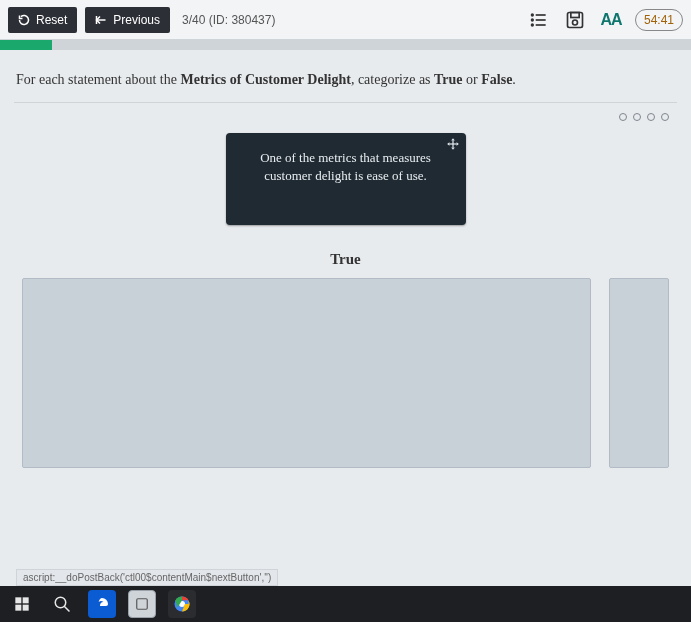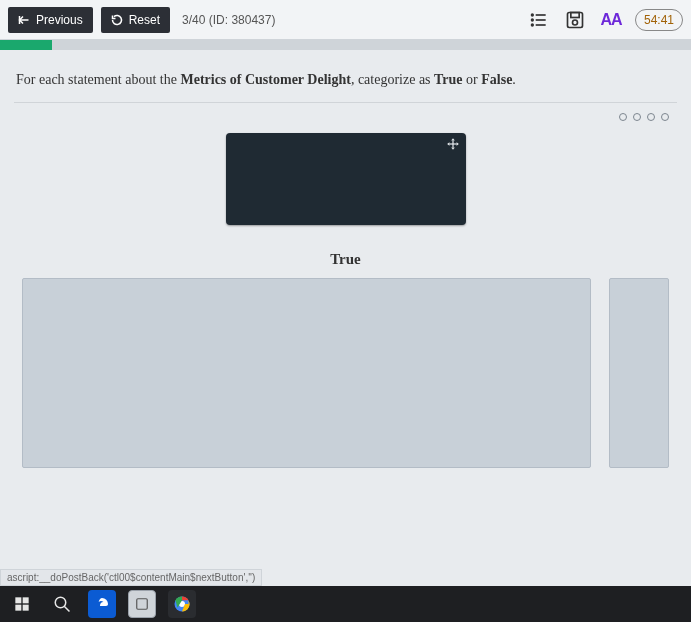--- a/index.html
+++ b/index.html
@@ -2,68 +2,68 @@
 <html><head>
 <meta charset="utf-8">
 <style>
   * { box-sizing: border-box; margin: 0; padding: 0; }
   html, body { width: 691px; height: 622px; font-family: Arial, Helvetica, sans-serif; background:#e8ebee; overflow:hidden; }
   .topbar { display:flex; align-items:center; height:40px; background:#f2f4f6; border-bottom:1px solid #cfd4d9; padding:0 8px; gap:8px; }
   .btn-dark { display:inline-flex; align-items:center; gap:6px; background:#2c2f36; color:#fff; border:none; padding:6px 10px; font-size:12px; border-radius:2px; cursor:pointer; }
   .btn-dark .ico svg { display:block; }
   .progress-text { font-size:12px; color:#555; margin-left:4px; }
   .top-right { margin-left:auto; display:flex; align-items:center; gap:12px; }
-  .icon-btn { background:none; border:none; cursor:pointer; color:#6d28d9; display:inline-flex; align-items:center; justify-content:center; width:24px; height:24px; }
+  .icon-btn { background:none; border:none; cursor:pointer; color:#0f766e; display:inline-flex; align-items:center; justify-content:center; width:24px; height:24px; }
   .aa { font-weight:600; font-size:16px; letter-spacing:-1px; }
   .timer { border:1px solid #888; border-radius:999px; padding:3px 8px; font-size:12px; color:#a16207; }
   .progressbar { height:10px; background:#cfd4d9; position:relative; }
   .progressbar .fill { height:100%; background:#1aa86d; width:7.5%; }
   .content { padding:18px 14px 10px;font-family:Liberation Serif, serif; }
   .question { font-size:14px; color:#333; padding:4px 2px 14px; border-bottom:1px solid #d0d4d8; }
   .question b { font-weight:700; }
   .pager { display:flex; gap:6px; justify-content:flex-end; padding:10px 8px 6px; }
   .pager .dot { width:8px; height:8px; border-radius:50%; border:1px solid #7d868f; background:#e8ebee; }
   .cards { display:flex; gap:18px; justify-content:center; padding:6px 8px 18px; }
   .card { position:relative; background:#1f2a33; color:#e9edf1; width:240px; min-height:92px; border-radius:4px; padding:16px 14px 14px; font-size:13px; line-height:1.35; text-align:center; box-shadow:0 1px 2px rgba(0,0,0,.35); cursor:grab; }
   .card .move { position:absolute; top:4px; right:6px; }
   .section-label { text-align:center; font-size:15px; font-weight:600; color:#333; padding:8px 0 10px; }
   .dropzones { display:flex; gap:18px; padding:0 8px; }
   .zone { background:#c8d0d8; border:1px solid #b3bcc6; height:190px; border-radius:2px; }
   .zone.main { flex:1; }
   .zone.side { width:60px; }
-  .statusbar { position:absolute; left:0; bottom:36px; font-size:10px; color:#666; background:#e3e6ea; border:1px solid #cfd4d9; padding:2px 6px; }
+  .statusbar { position:absolute; left:16px; bottom:36px; font-size:10px; color:#666; background:#e3e6ea; border:1px solid #cfd4d9; padding:2px 6px; }
   .taskbar { position:absolute; left:0; right:0; bottom:0; height:36px; background:#1e1f22; display:flex; align-items:center; gap:12px; padding:0 8px; }
   .taskbar .tbtn { width:28px; height:28px; display:inline-flex; align-items:center; justify-content:center; border:none; background:transparent; color:#e6e6e6; cursor:pointer; }
   .taskbar .app { width:28px; height:28px; border-radius:4px; display:inline-flex; align-items:center; justify-content:center; }
   .app.edge { background:#0b5bd3; }
   .app.word { background:#cfd4d9; border:1px solid #9aa1aa; }
   .app.chrome { background:#2a2c30; }
 </style>
 </head>
 <body>
 
 <div class="topbar">
   <button class="btn-dark">
     <span class="ico">
       <svg width="12" height="12" viewBox="0 0 24 24" fill="none" stroke="#fff" stroke-width="3">
+          <path d="M3 12a9 9 0 1 0 3-6.7"></path>
+          <polyline points="3 3 3 9 9 9"></polyline>
+        </svg>
+    </span>
+    <span>Reset</span>
+  </button>
+  <button class="btn-dark">
+    <span class="ico">
+      <svg width="12" height="12" viewBox="0 0 24 24" fill="none" stroke="#fff" stroke-width="3">
           <line x1="3" y1="12" x2="21" y2="12"></line>
           <polyline points="10 5 3 12 10 19"></polyline>
           <line x1="3" y1="4" x2="3" y2="20"></line>
         </svg>
     </span>
     <span>Previous</span>
-  </button>
-  <button class="btn-dark">
-    <span class="ico">
-      <svg width="12" height="12" viewBox="0 0 24 24" fill="none" stroke="#fff" stroke-width="3">
-          <path d="M3 12a9 9 0 1 0 3-6.7"></path>
-          <polyline points="3 3 3 9 9 9"></polyline>
-        </svg>
-    </span>
-    <span>Reset</span>
   </button>
   <span class="progress-text">3/40 (ID: 380437)</span>
 
   <div class="top-right">
     <button class="icon-btn">
       <svg width="20" height="20" viewBox="0 0 24 24" fill="#333">
           <circle cx="4" cy="6" r="2"></circle>
           <rect x="8" y="5" width="12" height="2"></rect>
           <circle cx="4" cy="12" r="2"></circle>
           <rect x="8" y="11" width="12" height="2"></rect>
@@ -106,20 +106,21 @@
       <span class="move">
         <svg width="14" height="14" viewBox="0 0 24 24" fill="#e9edf1">
             <polygon points="12,2 15,6 9,6"></polygon>
             <polygon points="12,22 9,18 15,18"></polygon>
             <polygon points="2,12 6,9 6,15"></polygon>
             <polygon points="22,12 18,15 18,9"></polygon>
             <rect x="11" y="6" width="2" height="12"></rect>
             <rect x="6" y="11" width="12" height="2"></rect>
           </svg>
       </span>
+      <span>One of the metrics that measures customer delight is ease of use.</span>
     </div>
   </div>
 
   <div class="section-label">True</div>
 
   <div class="dropzones">
     <div class="zone main"></div>
     <div class="zone side"></div>
   </div>
 </div>

